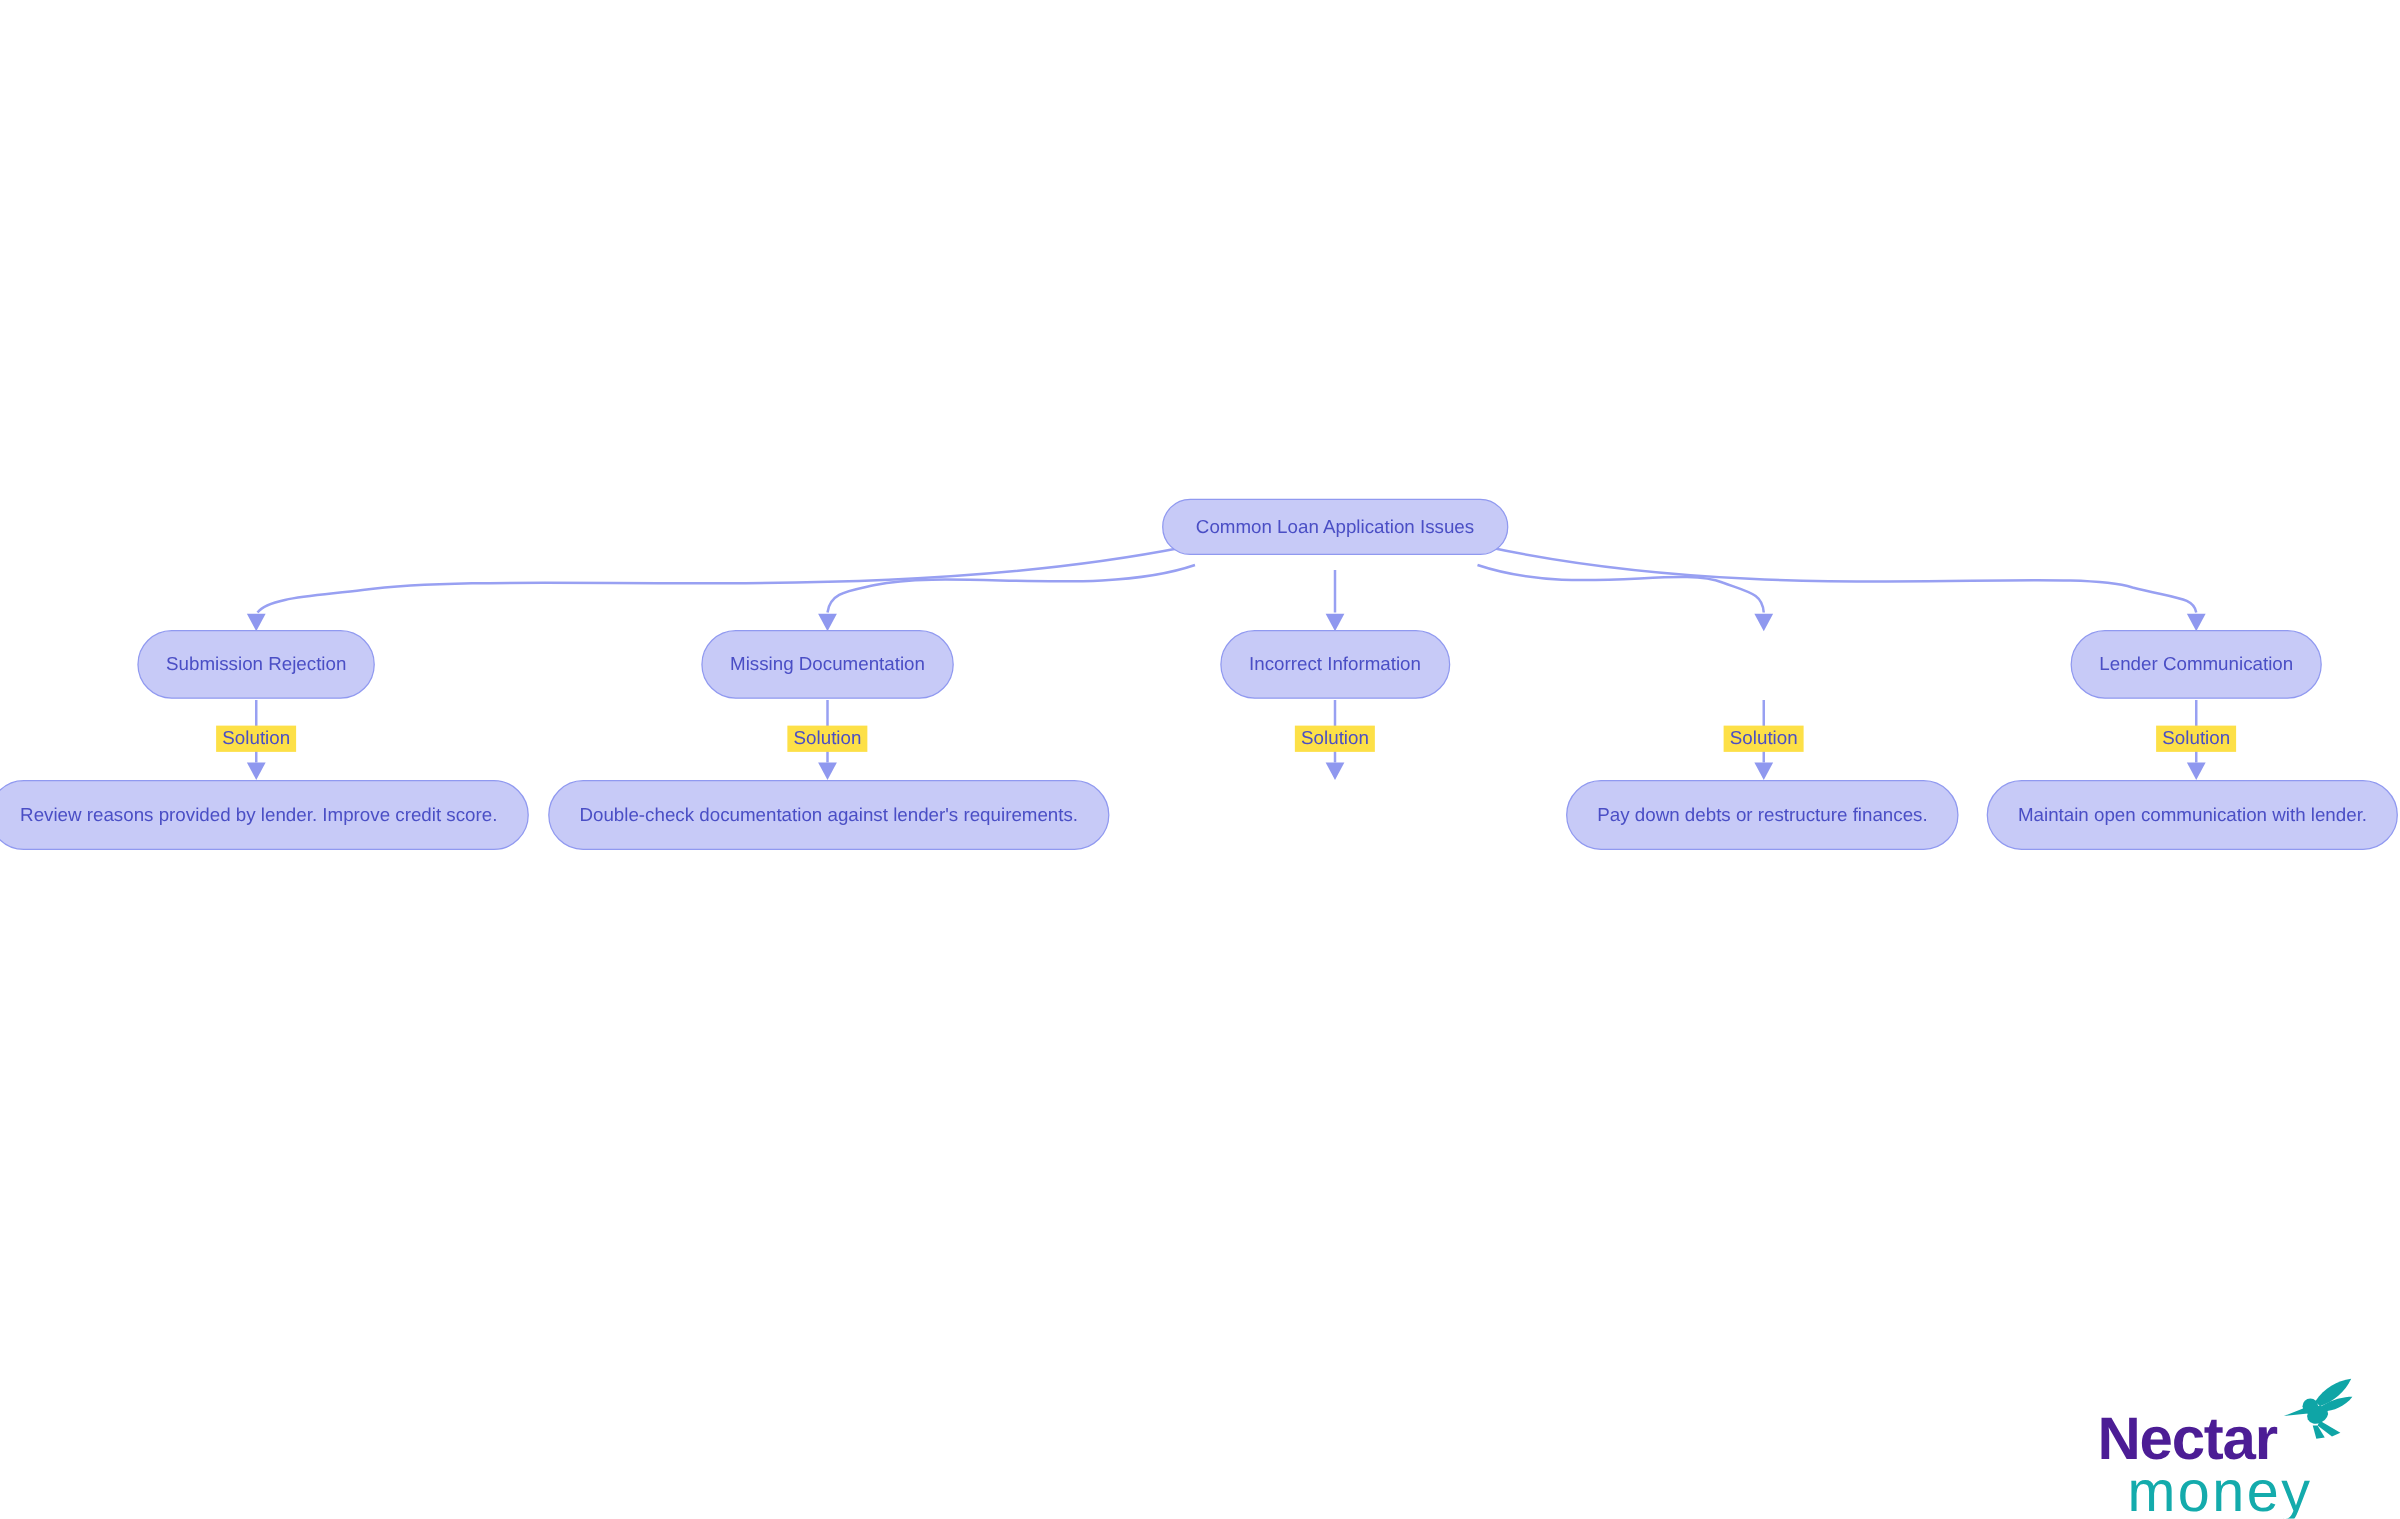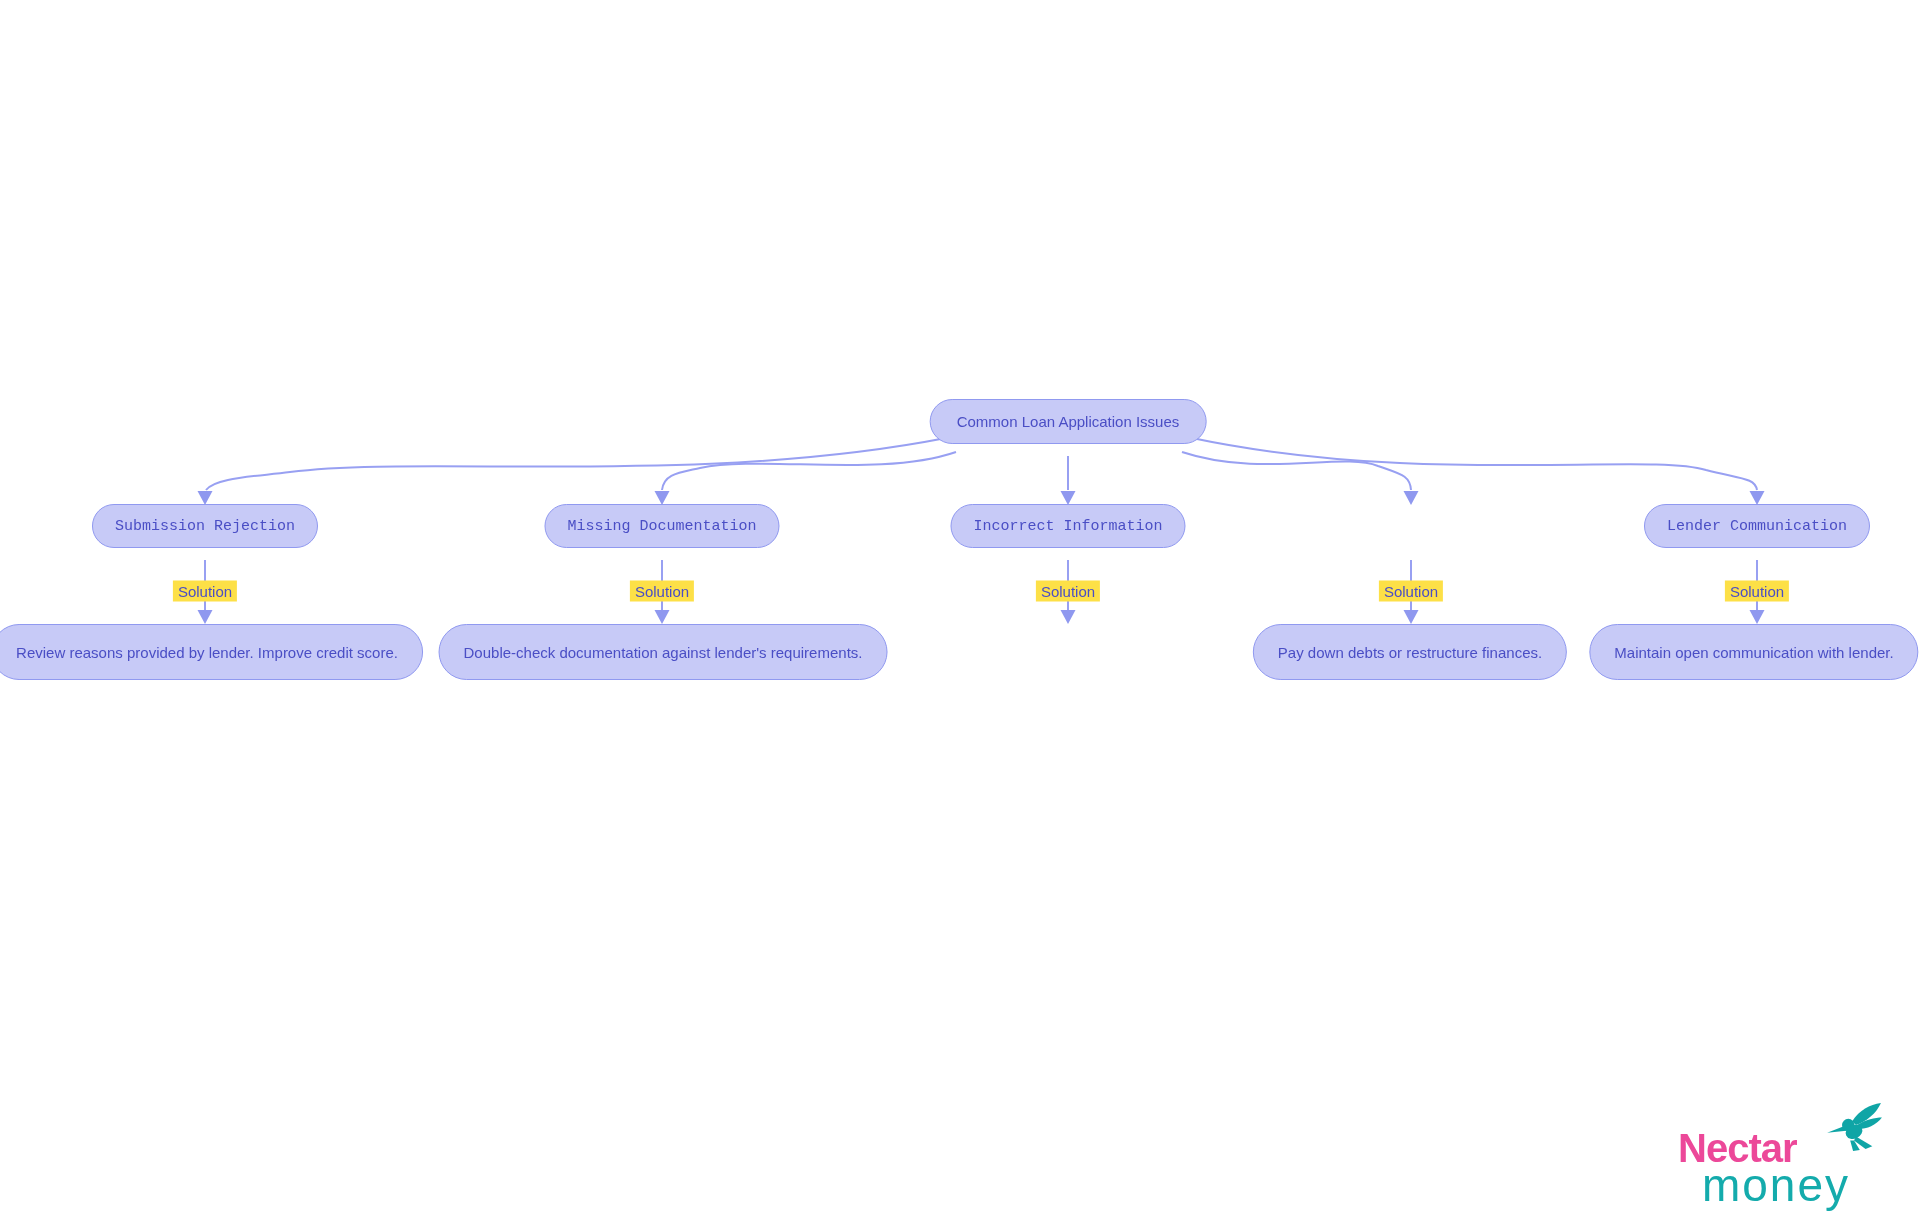--- a/index.html
+++ b/index.html
@@ -30,44 +30,44 @@
     justify-content: center;
     background: #c7caf7;
     border: 1.5px solid #9099f0;
     border-radius: 999px;
     color: #4a4ec5;
     font-size: 15px;
     z-index: 2;
     box-sizing: border-box;
   }
   .root-node     { top: 399px; height: 45px; padding: 0 26px; }
-  .issue-node    { top: 504px; height: 44px; padding: 16px 22px; font-family: Liberation Mono, monospace; }
+  .issue-node    { top: 504px; height: 55px; padding: 16px 22px; }
   .solution-node { top: 624px; height: 56px; padding: 0 24px; }
   .edge-label {
     position: absolute;
     transform: translate(-50%, -50%);
     top: 591px;
     background: #fde047;
     color: #4a4ec5;
     font-size: 15px;
     padding: 2px 5px;
     z-index: 3;
     white-space: nowrap;
   }
   .logo {
     position: absolute;
     left: 1678px;
     top: 1128px;
     width: 196px;
     z-index: 2;
   }
   .logo .brand {
-    font-size: 40px;
+    font-size: 48px;
     font-weight: bold;
-    color: #ec4899;
+    color: #4c1d95;
     letter-spacing: -1px;
     line-height: 1.0;
   }
   .logo .word {
     font-size: 46px;
     font-weight: 300;
     color: #14abac;
     letter-spacing: 2px;
     text-align: center;
     margin-top: -6px;

